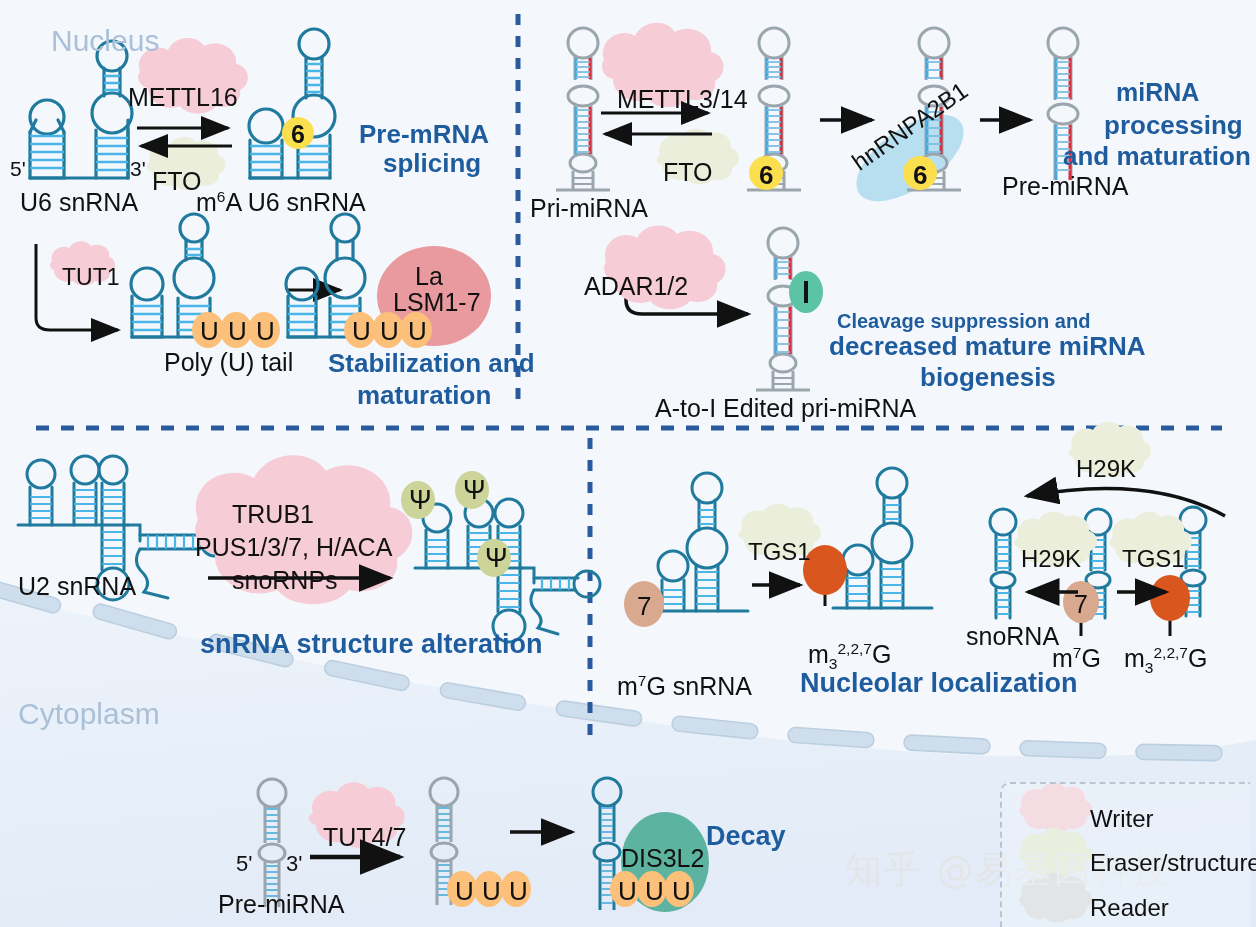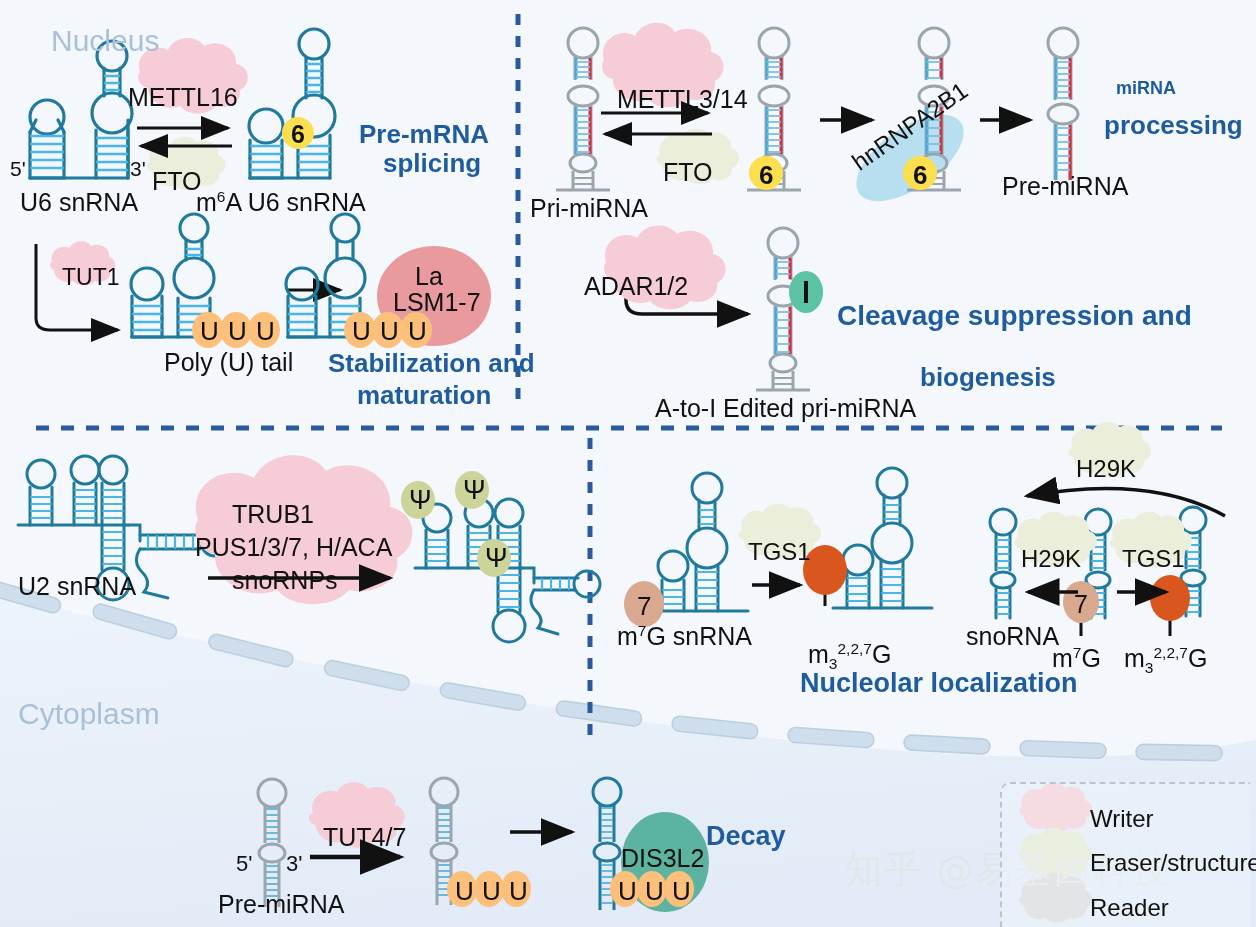--- a/index.html
+++ b/index.html
@@ -890,41 +890,44 @@
 <div class="lbl dark-blue" style="left:357px;top:380px;font-size:26px;">maturation</div>
 
 
 <div class="lbl blk" style="left:530px;top:194px;font-size:25px;">Pri-miRNA</div>
 <div class="lbl blk" style="left:617px;top:85px;font-size:25px;">METTL3/14</div>
 <div class="lbl blk" style="left:663px;top:158px;font-size:25px;">FTO</div>
 <div class="lbl blk" style="left:759px;top:160px;font-size:26px;font-weight:bold;">6</div>
 <div class="lbl blk" style="left:913px;top:160px;font-size:26px;font-weight:bold;">6</div>
 <div class="lbl blk" style="left:855px;top:151px;font-size:24px;transform:rotate(-35deg);transform-origin:left center;">hnRNPA2B1</div>
 <div class="lbl blk" style="left:1002px;top:172px;font-size:25px;">Pre-miRNA</div>
-<div class="lbl dark-blue" style="left:1116px;top:78px;font-size:18px;">miRNA</div>
+<div class="lbl dark-blue" style="left:1116px;top:78px;font-size:25px;">miRNA</div>
 <div class="lbl dark-blue" style="left:1104px;top:110px;font-size:26px;">processing</div>
+<div class="lbl dark-blue" style="left:1063px;top:141px;font-size:26px;">and maturation</div>
 
 
 <div class="lbl blk" style="left:584px;top:272px;font-size:25px;">ADAR1/2</div>
 <div class="lbl blk" style="left:655px;top:394px;font-size:25px;">A-to-I Edited pri-miRNA</div>
-<div class="lbl dark-blue" style="left:837px;top:300px;font-size:28px;">Cleavage suppression and</div>
+<div class="lbl dark-blue" style="left:837px;top:310px;font-size:20px;">Cleavage suppression and</div>
+<div class="lbl dark-blue" style="left:829px;top:331px;font-size:26px;">decreased mature miRNA</div>
 <div class="lbl dark-blue" style="left:920px;top:362px;font-size:26px;">biogenesis</div>
 
 
 <div class="lbl blk" style="left:18px;top:572px;font-size:25px;">U2 snRNA</div>
 <div class="lbl blk" style="left:232px;top:500px;font-size:25px;">TRUB1</div>
 <div class="lbl blk" style="left:195px;top:533px;font-size:25px;">PUS1/3/7, H/ACA</div>
 <div class="lbl blk" style="left:232px;top:566px;font-size:25px;">snoRNPs</div>
 <div class="lbl blk" style="left:409px;top:485px;font-size:27px;">Ψ</div>
 <div class="lbl blk" style="left:463px;top:475px;font-size:27px;">Ψ</div>
 <div class="lbl blk" style="left:485px;top:543px;font-size:27px;">Ψ</div>
+<div class="lbl dark-blue" style="left:200px;top:629px;font-size:27px;">snRNA structure alteration</div>
 
 
 <div class="lbl blk" style="left:637px;top:591px;font-size:26px;">7</div>
-<div class="lbl blk" style="left:617px;top:622px;font-size:25px;">m<sup>7</sup>G snRNA</div>
+<div class="lbl blk" style="left:617px;top:672px;font-size:25px;">m<sup>7</sup>G snRNA</div>
 <div class="lbl blk" style="left:748px;top:538px;font-size:24px;">TGS1</div>
 <div class="lbl blk" style="left:808px;top:640px;font-size:25px;">m<sub>3</sub><sup>2,2,7</sup>G</div>
 <div class="lbl dark-blue" style="left:800px;top:668px;font-size:27px;">Nucleolar localization</div>
 
 
 <div class="lbl blk" style="left:966px;top:622px;font-size:25px;">snoRNA</div>
 <div class="lbl blk" style="left:1076px;top:455px;font-size:24px;">H29K</div>
 <div class="lbl blk" style="left:1021px;top:545px;font-size:24px;">H29K</div>
 <div class="lbl blk" style="left:1122px;top:545px;font-size:24px;">TGS1</div>
 <div class="lbl blk" style="left:1074px;top:590px;font-size:25px;">7</div>

